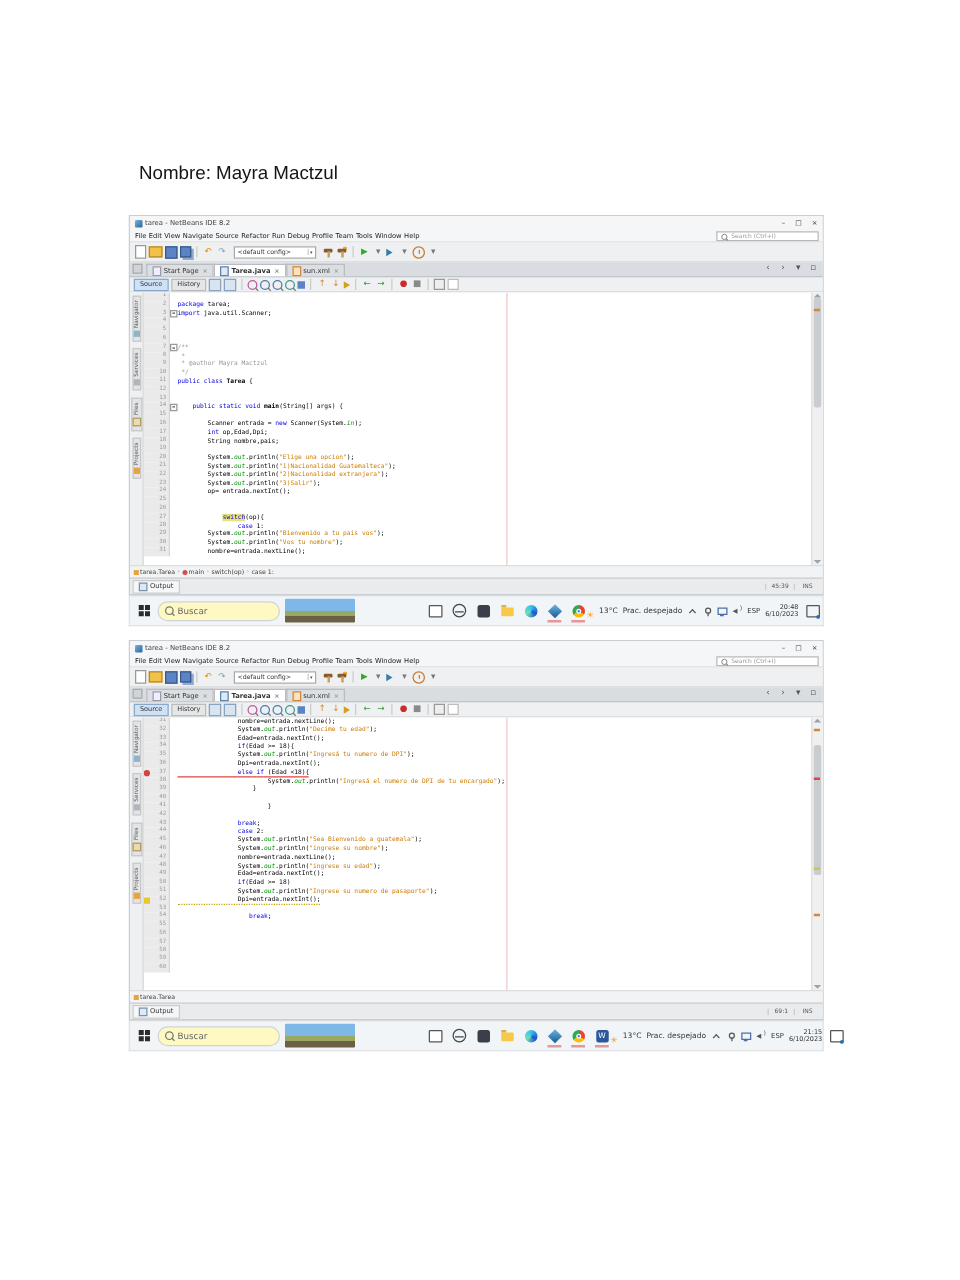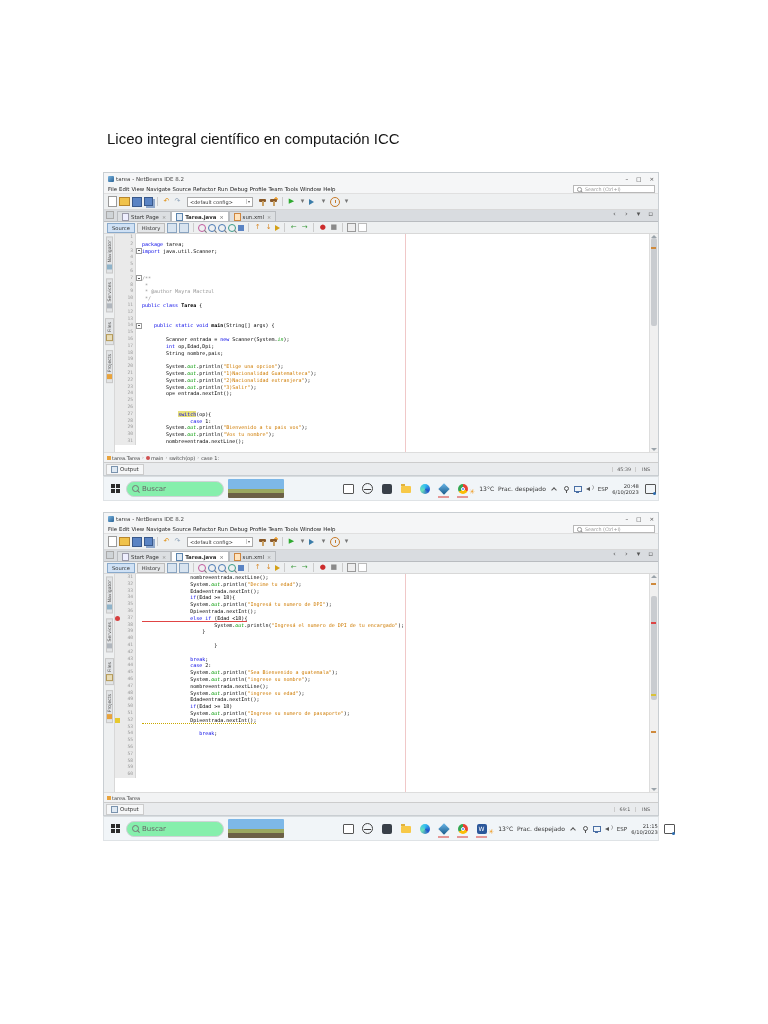--- a/index.html
+++ b/index.html
@@ -95,21 +95,21 @@
   
   .obar{height:12px;display:flex;align-items:center;background:#e9ebed;border-top:1px solid #ccc;padding:0 2px;}
   .otab{display:inline-flex;align-items:center;gap:2px;font-size:5.4px;background:#f6f7f8;border:1px solid #ccc;padding:1px 4px;color:#333;}
   .oic{width:5px;height:5px;border:1px solid #7a93ad;background:#dfe9f3;}
   .stat{margin-left:auto;display:flex;}
   .scell{font-size:4.8px;color:#555;border-left:1px solid #ccc;padding:0 4px;min-width:12px;text-align:center;}
   
   .task{height:23px;background:#f1f5f8;border:1px solid #dfe3e6;border-top:1px solid #d8dcdf;display:flex;align-items:center;}
   .start{width:9px;height:9px;margin-left:7px;display:grid;grid-template-columns:4px 4px;gap:1px;flex:none;}
   .start i{width:4px;height:4px;background:#2b2b2b;}
-  .spill{height:14px;width:86px;margin-left:6px;border:1px solid #cfd3d6;background:#86efac;border-radius:8px;display:inline-flex;align-items:center;gap:3px;padding:0 5px;font-size:7px;color:#666;flex:none;}
+  .spill{height:14px;width:86px;margin-left:6px;border:1px solid #cfd3d6;background:#fef9c3;border-radius:8px;display:inline-flex;align-items:center;gap:3px;padding:0 5px;font-size:7px;color:#666;flex:none;}
   .magi{width:5px;height:5px;border:1px solid #777;border-radius:50%;position:relative;flex:none;}
   .magi::after{content:"";position:absolute;width:3px;height:1px;background:#777;transform:rotate(45deg);right:-2px;bottom:-1px;}
   .wthumb{width:56px;height:19px;margin-left:4px;background:linear-gradient(#7db8e8 0 52%,#9aa860 52% 72%,#6b6046 72% 100%);border-radius:1px;flex:none;}
   .apps{display:flex;gap:6px;margin-left:58px;align-items:center;height:100%;}
   .app{position:relative;width:13px;height:19px;display:flex;align-items:center;justify-content:center;flex:none;}
   .app.open::after{content:"";position:absolute;bottom:0;left:1px;right:1px;height:2px;background:#e49797;}
   .ai{display:block;position:relative;}
   .ai.tv{width:9px;height:8px;border:1px solid #555;border-radius:1px;background:#fff;}
   .ai.circ{width:9px;height:9px;border:1px solid #444;border-radius:50%;}
   .ai.circ::after{content:"";position:absolute;left:1px;right:1px;top:50%;height:1px;background:#444;}
@@ -136,21 +136,20 @@
   .lang{font-size:5.5px;color:#333;}
   .clock{display:flex;flex-direction:column;align-items:flex-end;font-size:5.2px;line-height:6px;color:#333;}
   .notif{width:9px;height:8px;border:1px solid #555;border-radius:1px;position:relative;margin-left:2px;flex:none;}
   .notif::before{content:"";position:absolute;right:-1px;bottom:-2px;width:3px;height:3px;background:#2b6cb0;border-radius:50%;}
 </style>
 </head>
 <body>
 
 <div class="page">
   <header class="doc">
-    <div>Liceo integral científico en computación ICC</div>
     <div> Nombre: Mayra Mactzul</div>
     <div>Grado: 5to computación</div>
     <div>Curso:Programación</div>
   </header>
   <section class="shot s1">
   <div class="win">
     <div class="tb">
       <span class="nbcube"></span>
       <span class="ttl">tarea - NetBeans IDE 8.2</span>
       <span class="wbtns">

